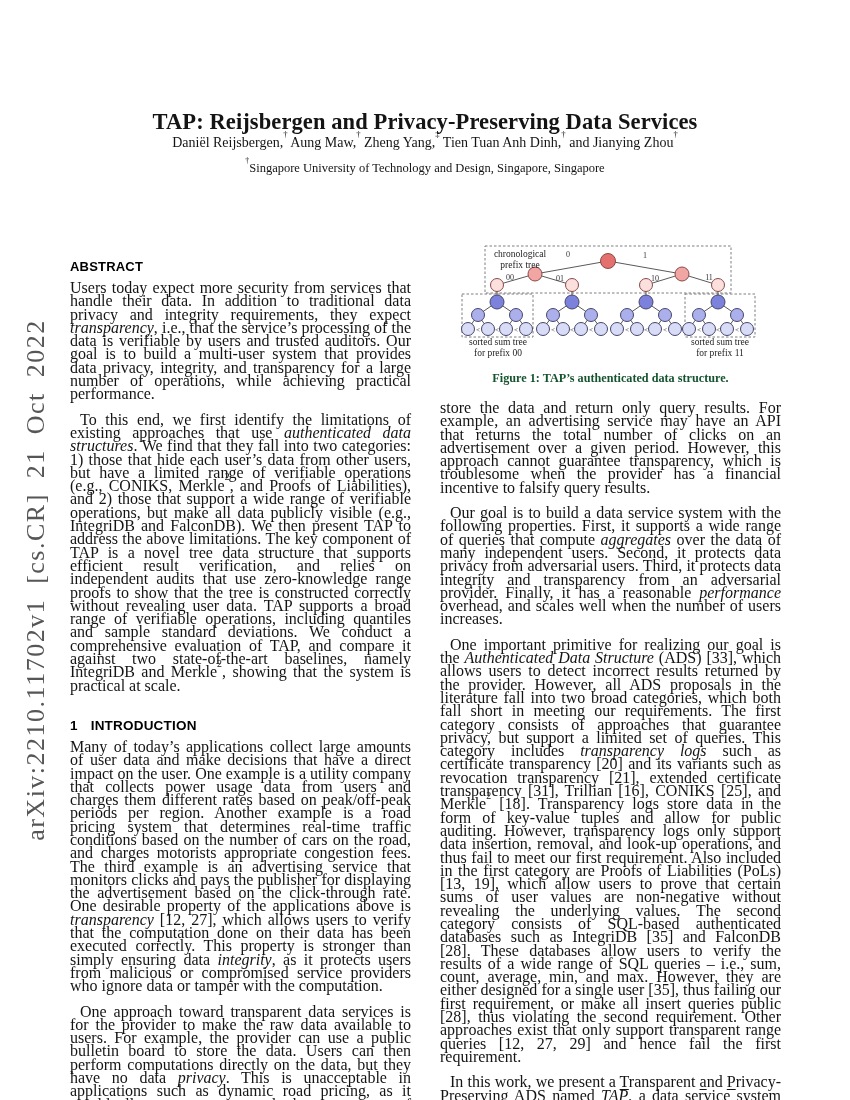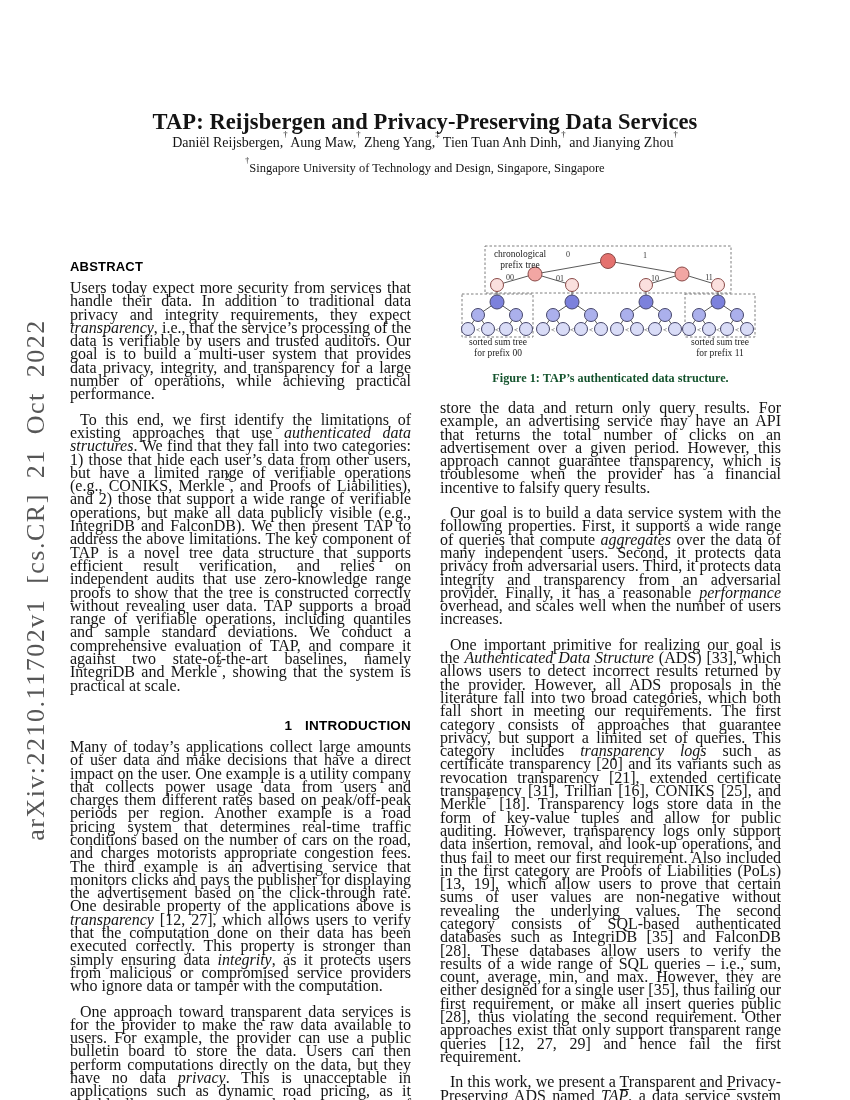--- a/index.html
+++ b/index.html
@@ -31,21 +31,21 @@
     margin:0; font-size:16px; line-height:13.3px; text-align:justify;
     hyphens:auto; -webkit-hyphens:auto;
   }
   .col p.ind { text-indent:10px;margin-top:12px; }
   .col p sup { font-size:62%; line-height:0; position:relative; top:-0.45em; }
   .col p u { text-decoration:underline; text-underline-offset:2px; }
   h2.hdr {
     font-family:"Liberation Sans", sans-serif; font-weight:bold; color:#000;
     font-size:13px; letter-spacing:0.2px; margin:0 0 7px 0;
   }
-  h2.hdr.sec { font-size:13.5px; margin:26px 0 7px 0;text-align:right; }
+  h2.hdr.sec { font-size:13.5px; margin:26px 0 7px 0; }
   h2.hdr.sec .num { margin-right:13px; }
   
   figure { margin:0; padding:0; }
   .fig-svg { display:block; margin-left:9px; }
   figcaption {
     margin-top:11px; margin-bottom:15px; text-align:center;
     font-size:12.2px; font-weight:bold; color:#14532d;
   }
   .figtext { font-family:"Liberation Serif", serif; }
 </style>

